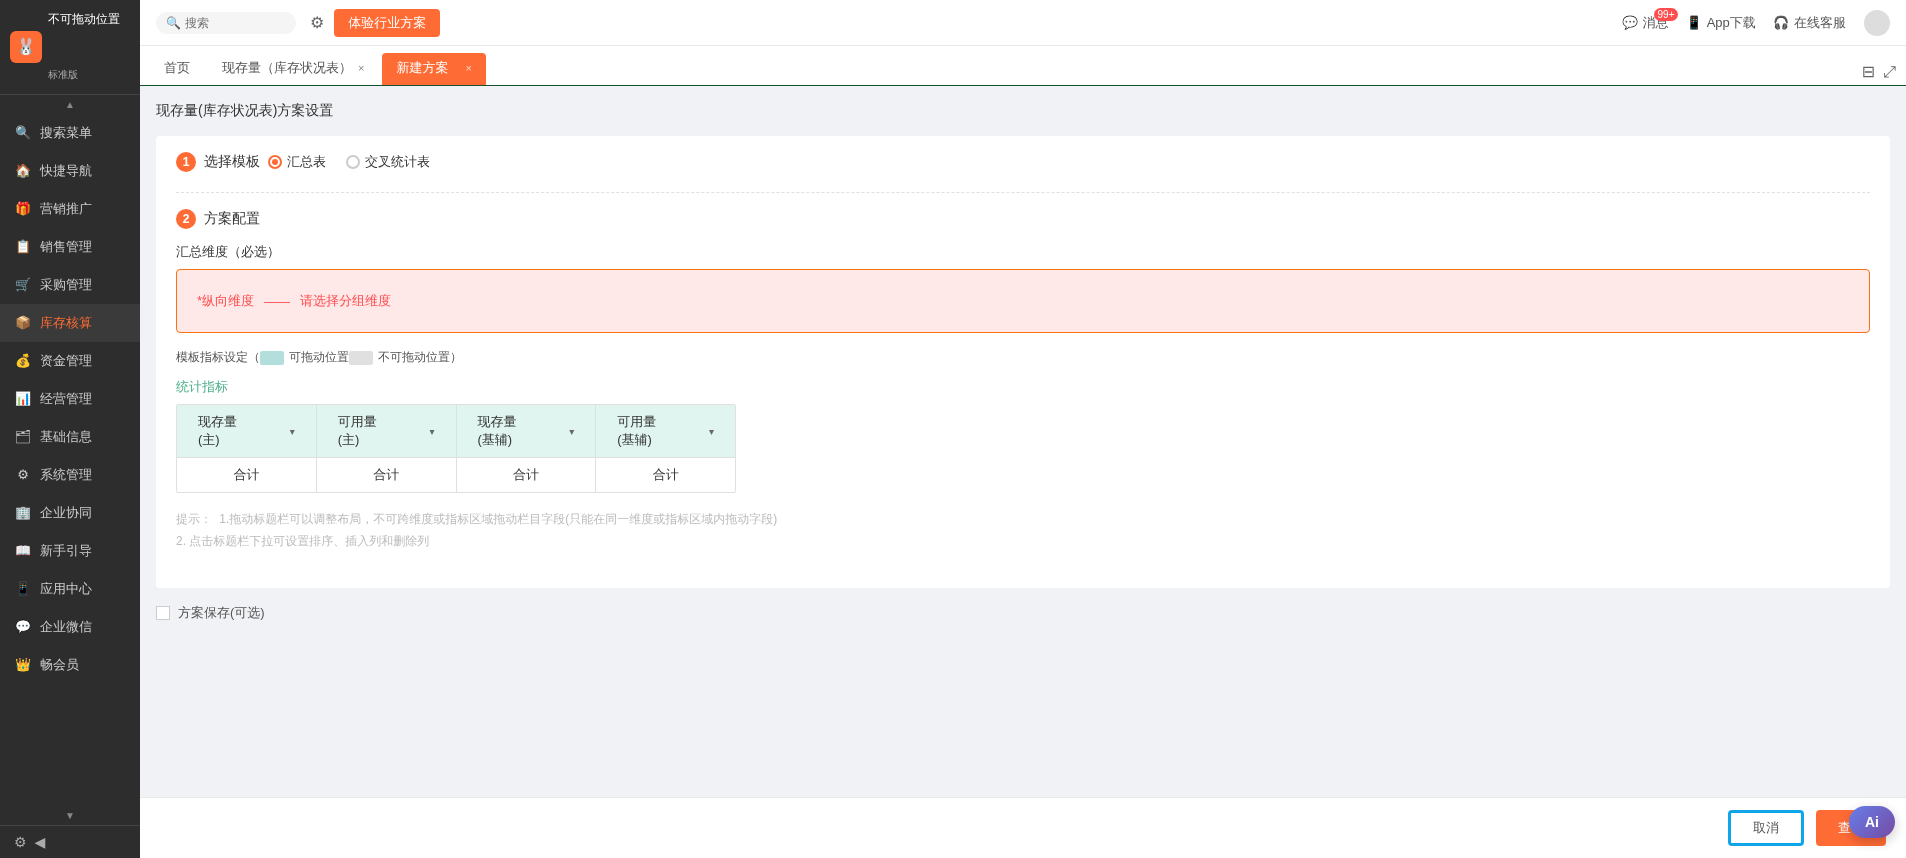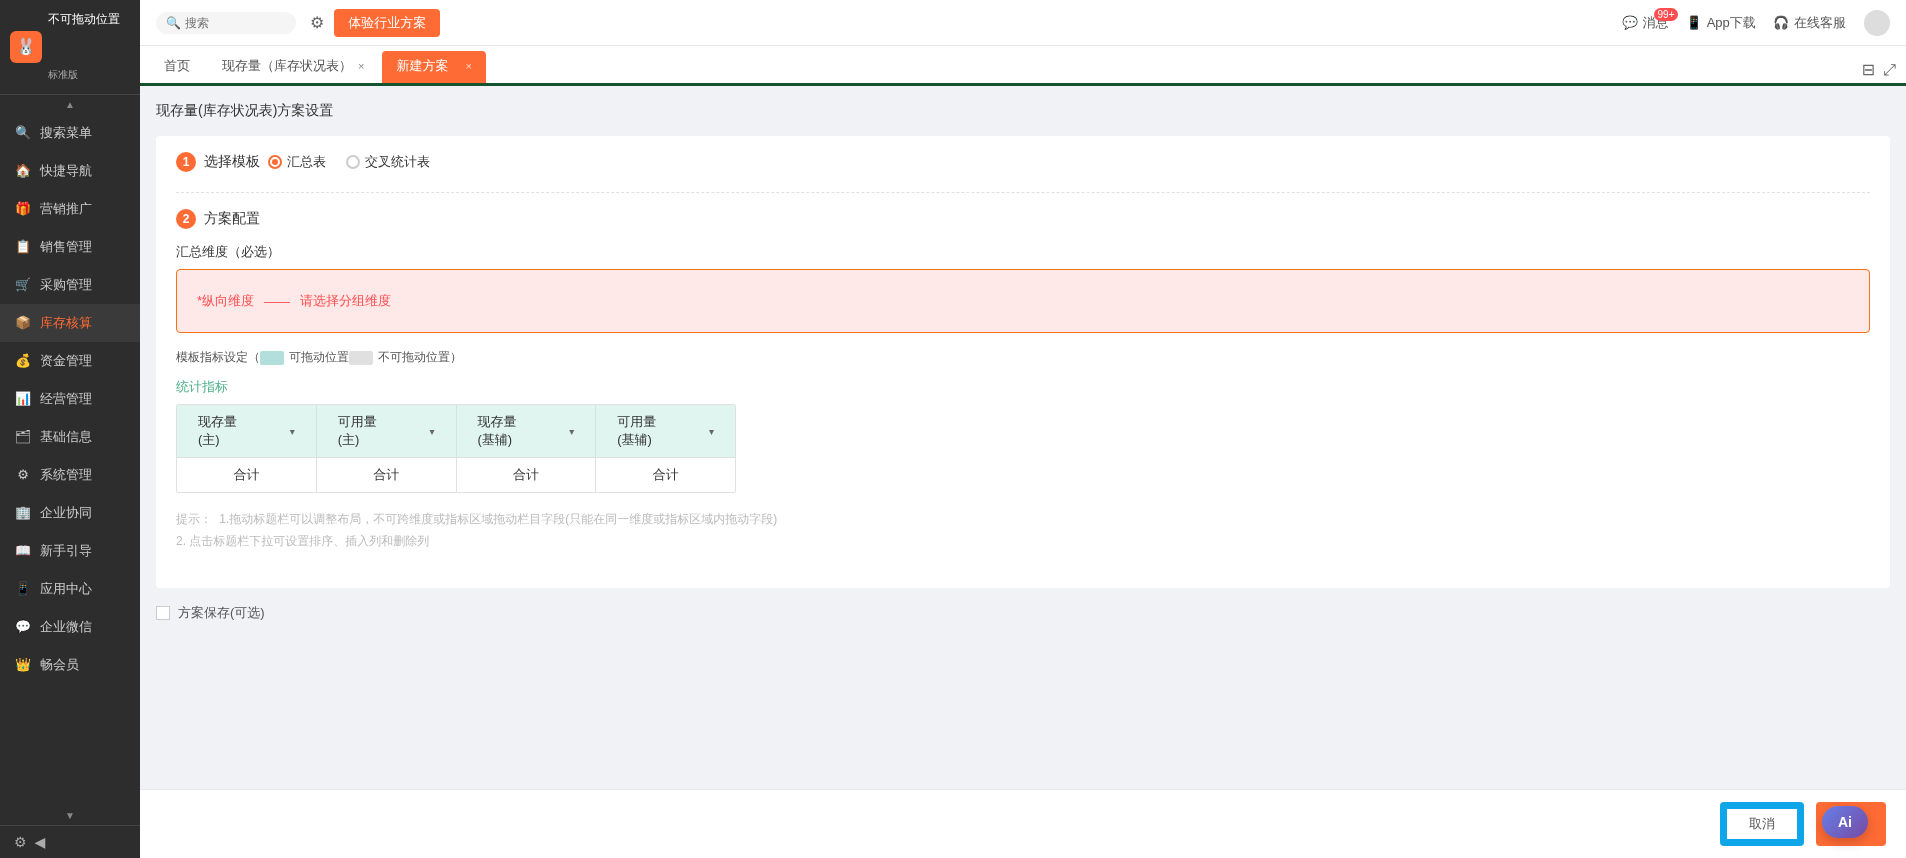--- a/index.html
+++ b/index.html
@@ -169,21 +169,21 @@
       border-radius: 50%;
     }
 
     
     .tabs-bar {
       height: 40px;
       background: #fff;
       display: flex;
       align-items: flex-end;
       padding: 0 10px;
-      border-bottom: 3px solid #14532d;
+      border-bottom: 1px solid #14532d;
       gap: 4px;
     }
     .tab {
       padding: 6px 14px;
       font-size: 13px;
       cursor: pointer;
       color: #555;
       border-bottom: 2px solid transparent;
       display: flex;
       align-items: center;
@@ -443,42 +443,42 @@
     .bottom-bar {
       background: #fff;
       border-top: 1px solid #e8e8e8;
       padding: 12px 20px;
       display: flex;
       justify-content: flex-end;
       gap: 12px;
     }
     .btn-cancel {
       padding: 6px 22px;
-      border: 7px solid #0ea5e9;
+      border: 3px solid #0ea5e9;
       background: #fff;
       border-radius: 4px;
       font-size: 13px;
       cursor: pointer;
       color: #555;
     }
     .btn-query {
       padding: 6px 22px;
       background: #ff6b35;
       color: white;
       border: none;
       border-radius: 4px;
       font-size: 13px;
       cursor: pointer;
     }
 
     
     .ai-floating {
       position: fixed;
       bottom: 20px;
-      right: 38px;
+      right: 11px;
       background: linear-gradient(135deg, #667eea, #764ba2);
       color: white;
       border-radius: 20px;
       padding: 8px 16px;
       font-size: 14px;
       font-weight: bold;
       cursor: pointer;
       box-shadow: 0 4px 12px rgba(0,0,0,0.2);
     }
   </style>

